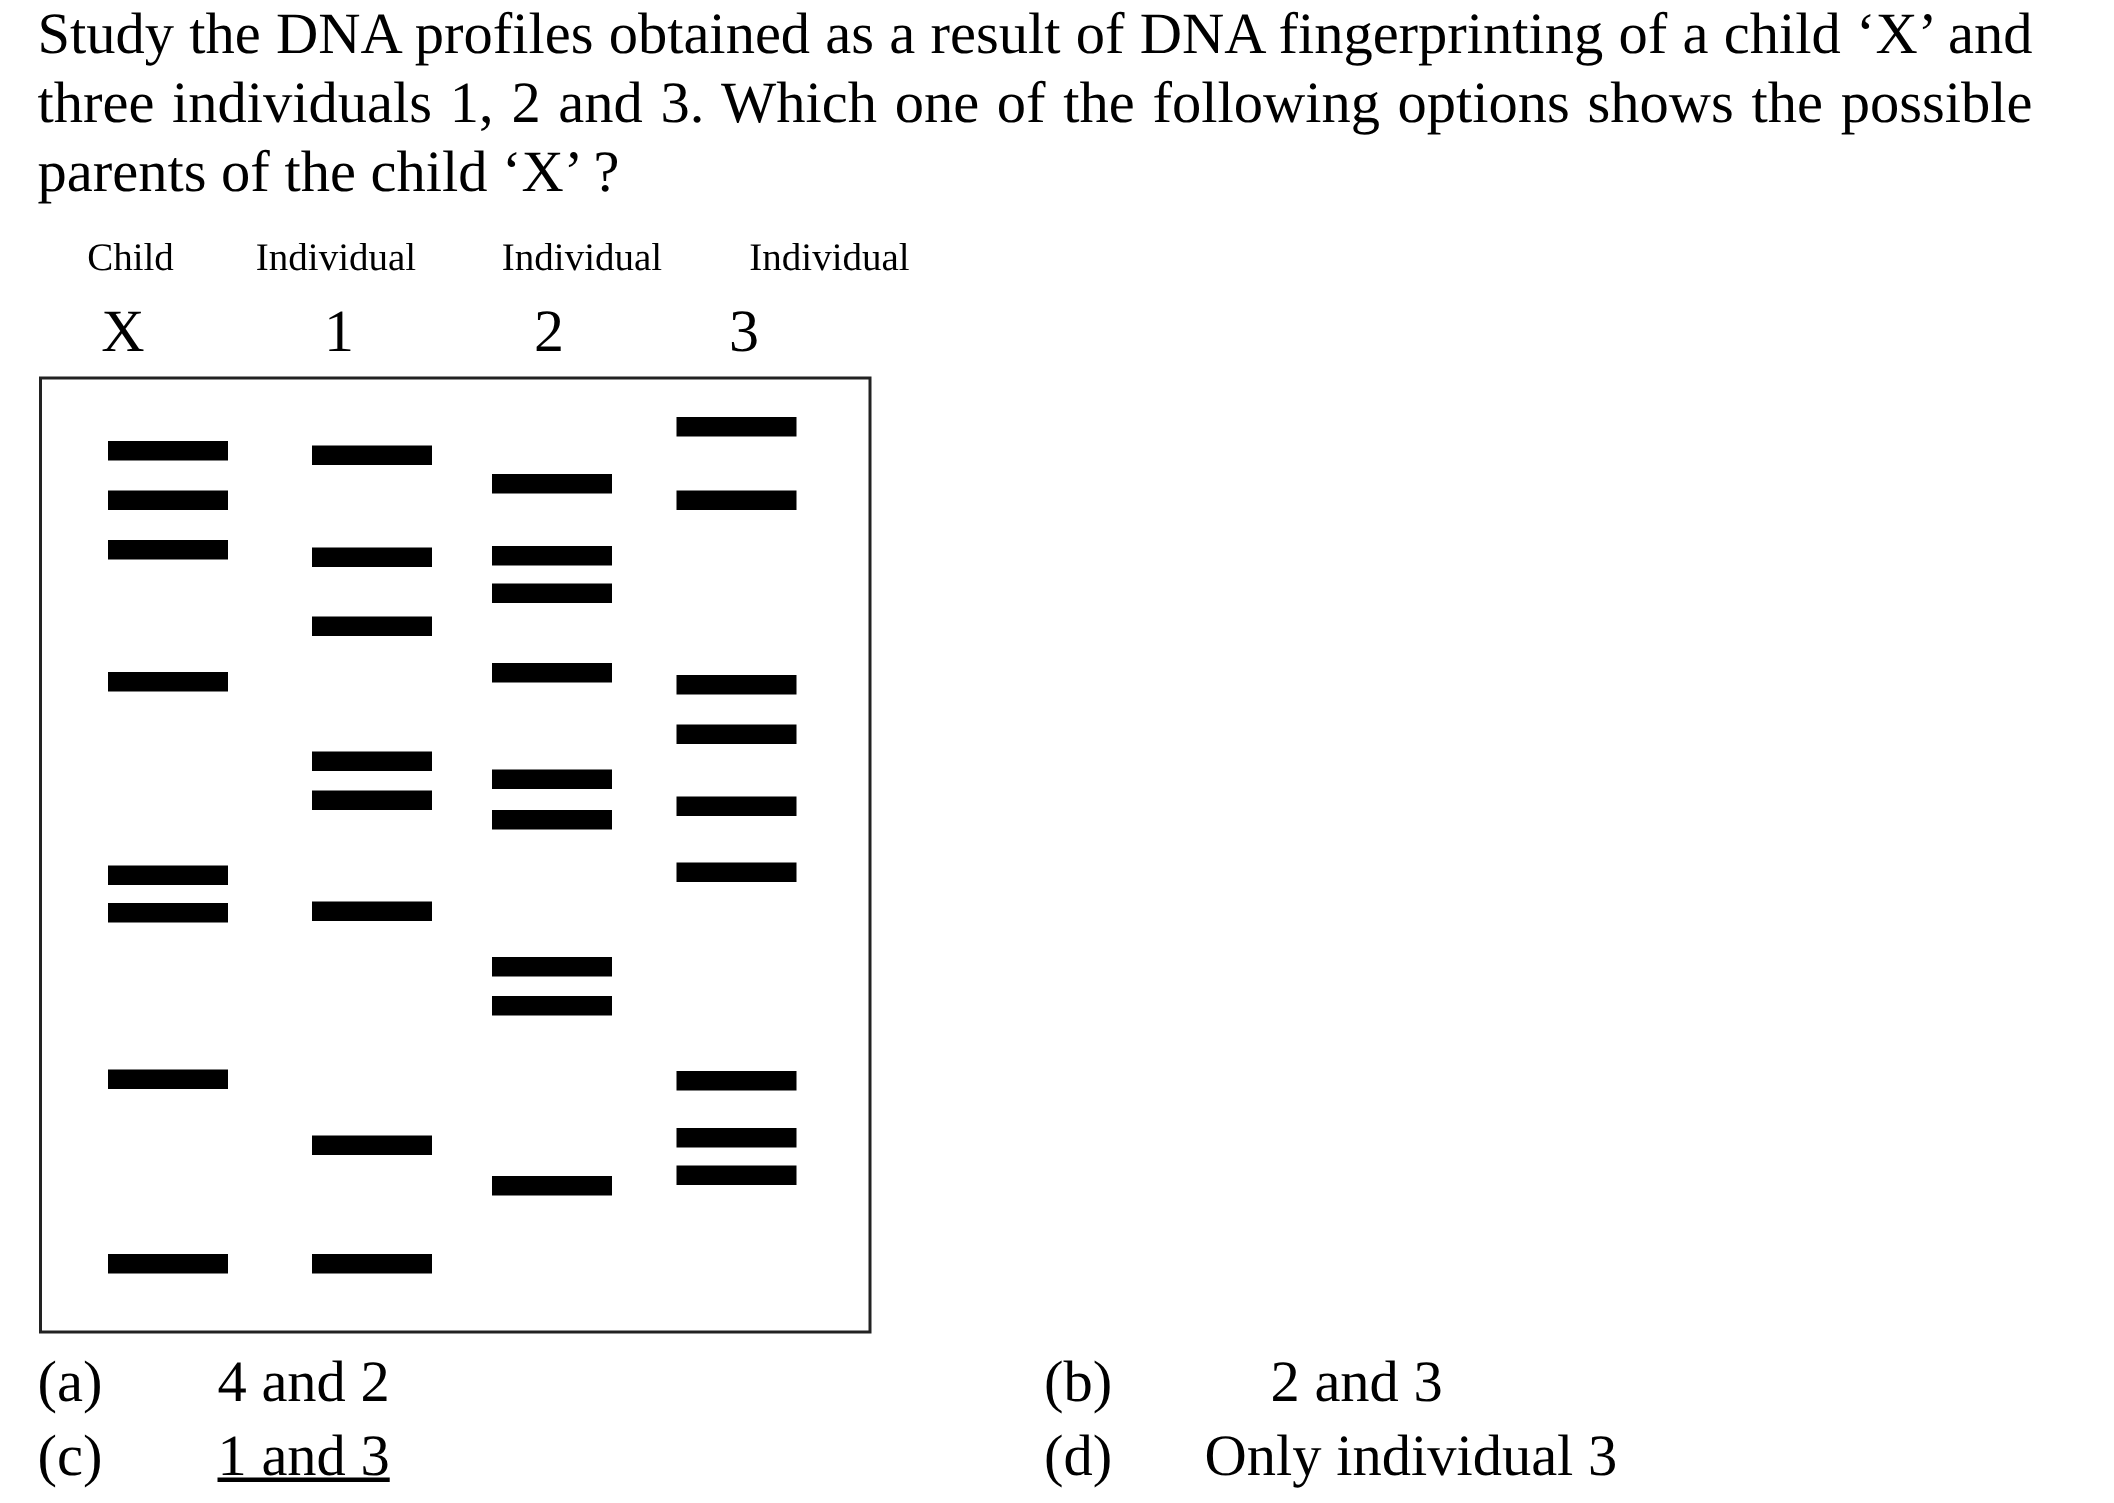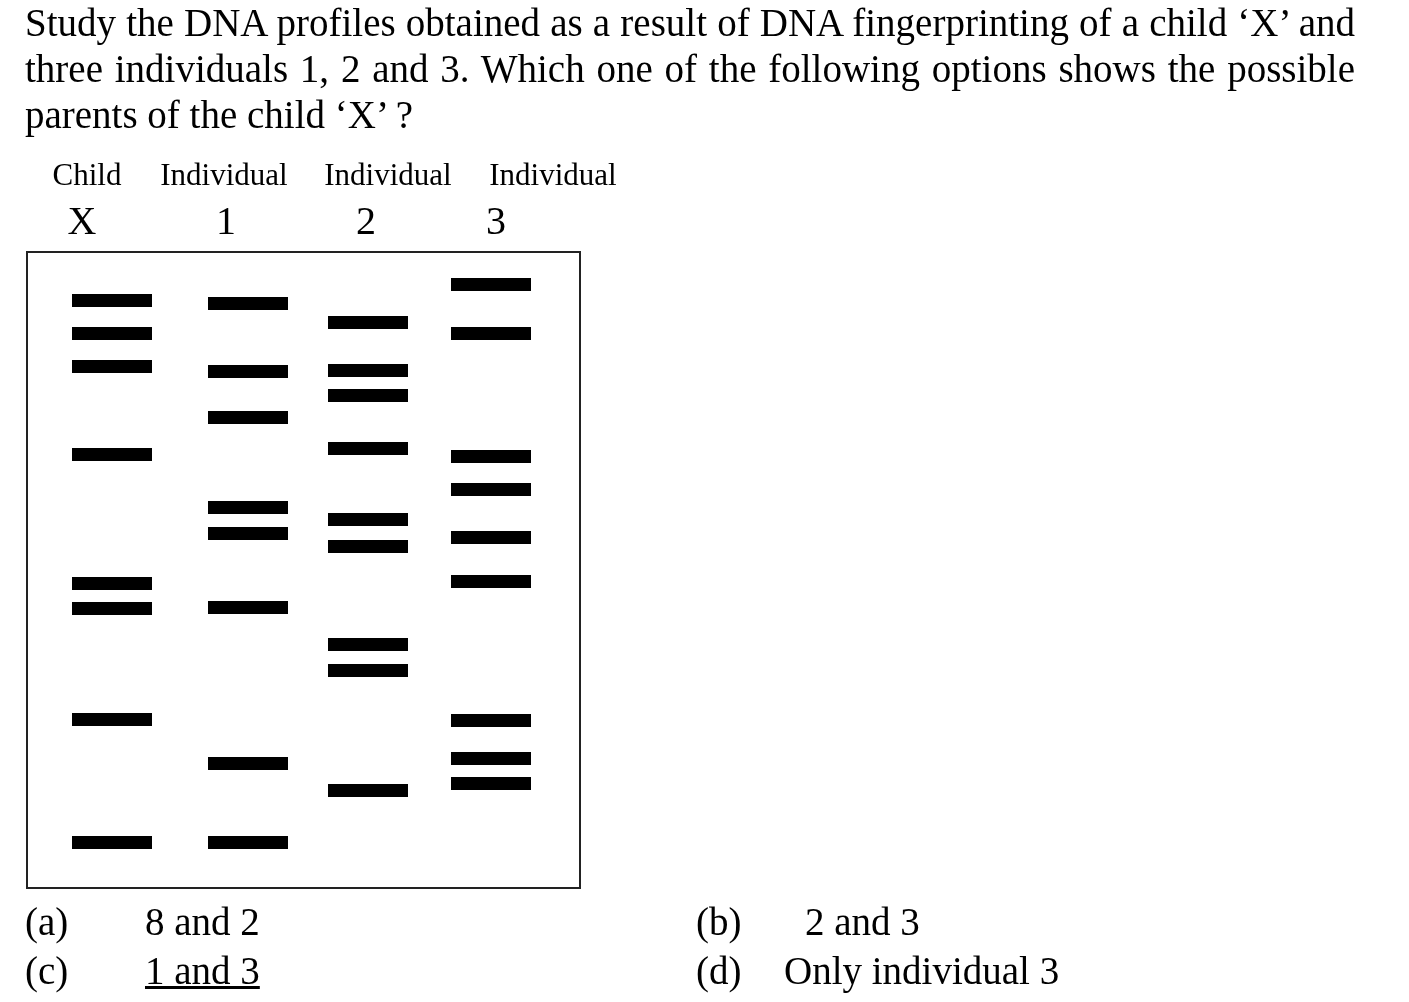--- a/index.html
+++ b/index.html
@@ -1,21 +1,21 @@
 <!DOCTYPE html>
 <html><head>
 <meta charset="utf-8">
 <style>
   html, body { margin: 0; padding: 0; background: #ffffff; }
   body { width: 1409px; height: 1002px; position: relative; overflow: hidden;
          font-family: "DejaVu Serif", "Liberation Serif", serif; color: #000; }
   .question { position: absolute; left: 25px; top: 0px; width: 1330px;
               font-family: "Liberation Serif", "DejaVu Serif", serif;
               font-size: 39px; line-height: 46px; text-align: justify; text-align-last: left; }
-  .lane-head { position: absolute; font-family: "Liberation Serif", serif; font-size: 31px;
+  .lane-head { position: absolute; font-family: "Liberation Serif", serif; font-size: 26px;
                text-align: center; }
   .lane-num { position: absolute; font-family: "Liberation Serif", serif; font-size: 40px;
               text-align: center; }
   .gel { position: absolute; left: 26px; top: 251px; width: 551px; height: 634px;
          border: 2px solid #222; background: #fff; }
   .band { position: absolute; height: 13px; width: 80px; background: #000; }
   .opt { position: absolute; font-family: "Liberation Serif", serif; font-size: 39px; line-height: 46px; }
 </style>
 </head>
 <body>
@@ -67,19 +67,19 @@
   <div class="band" style="left:423px; top:197px;"></div>
   <div class="band" style="left:423px; top:230px;"></div>
   <div class="band" style="left:423px; top:278px;"></div>
   <div class="band" style="left:423px; top:322px;"></div>
   <div class="band" style="left:423px; top:461px;"></div>
   <div class="band" style="left:423px; top:499px;"></div>
   <div class="band" style="left:423px; top:524px;"></div>
 </div>
 
 <div class="opt" style="left:25px; top:899px;">(a)</div>
-<div class="opt" style="left:145px; top:899px;">8 and 2</div>
+<div class="opt" style="left:145px; top:899px;">4 and 2</div>
 <div class="opt" style="left:696px; top:899px;">(b)</div>
-<div class="opt" style="left:805px; top:899px;text-align:right;">2 and 3</div>
+<div class="opt" style="left:847px; top:899px;text-align:right;">2 and 3</div>
 <div class="opt" style="left:25px; top:948px;">(c)</div>
 <div class="opt" style="left:145px; top:948px;text-decoration:underline;">1 and 3</div>
 <div class="opt" style="left:696px; top:948px;">(d)</div>
-<div class="opt" style="left:784px; top:948px;text-align:right;">Only individual 3</div>
+<div class="opt" style="left:803px; top:948px;text-align:right;">Only individual 3</div>
 
 </body></html>

